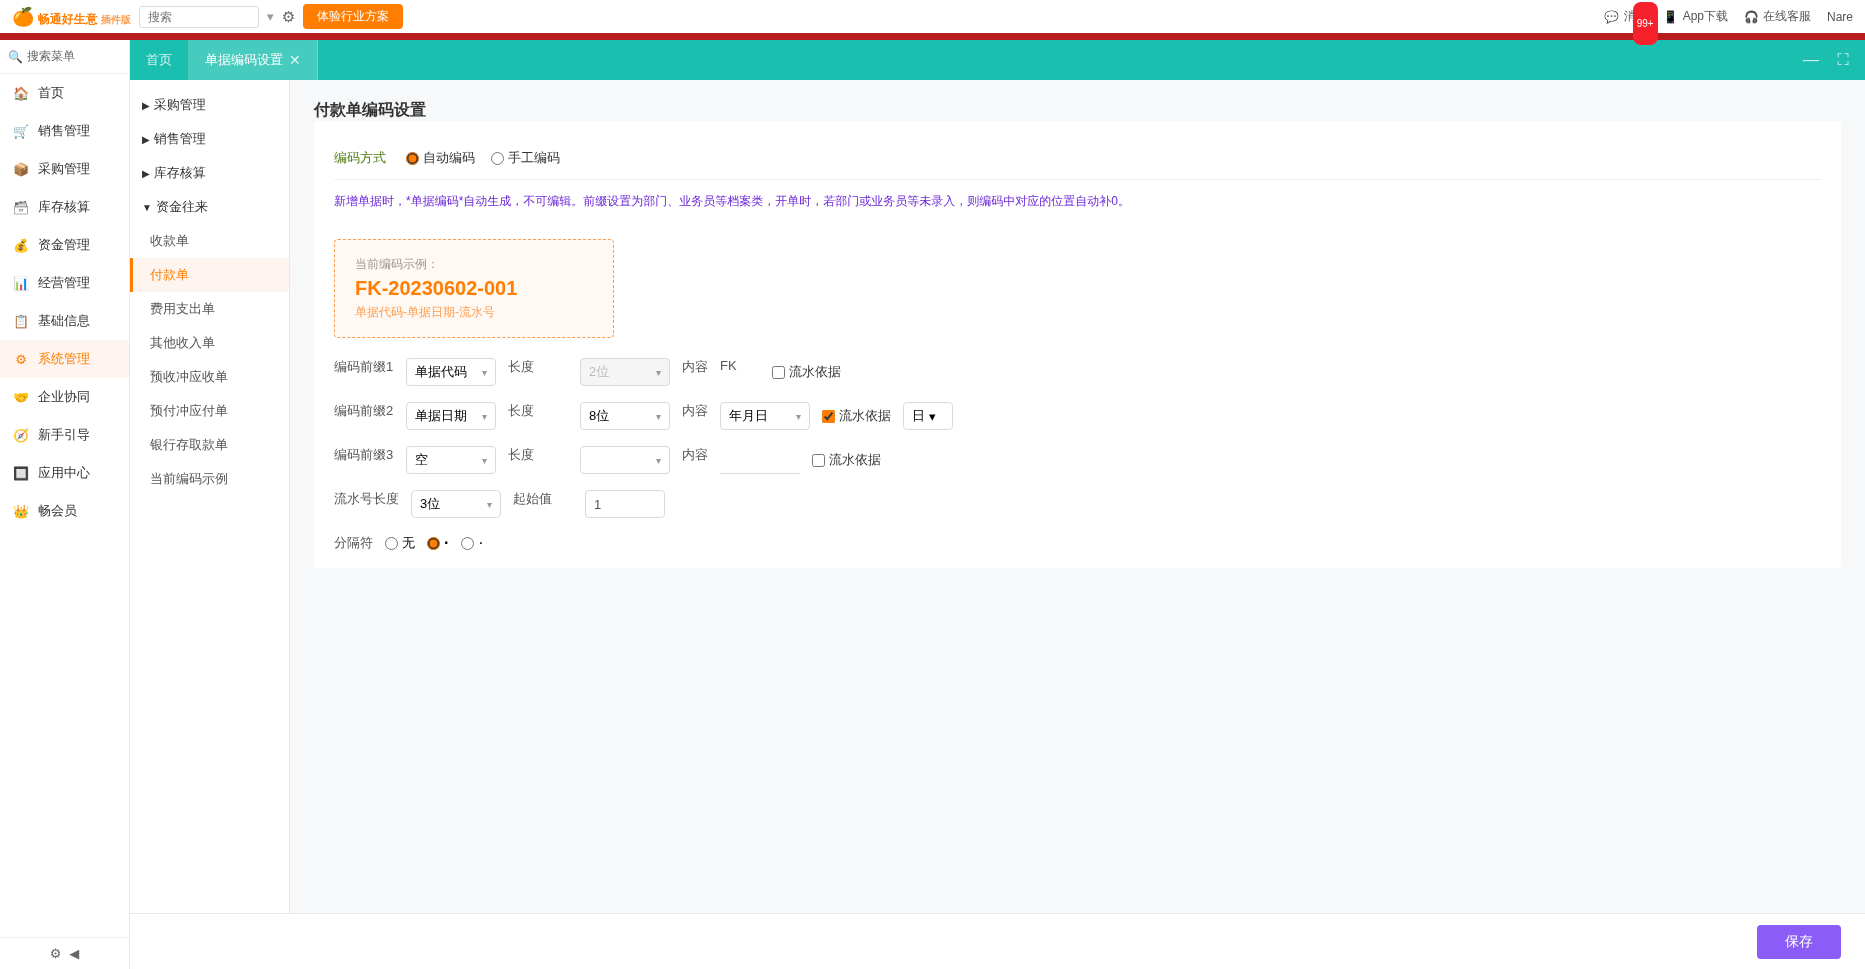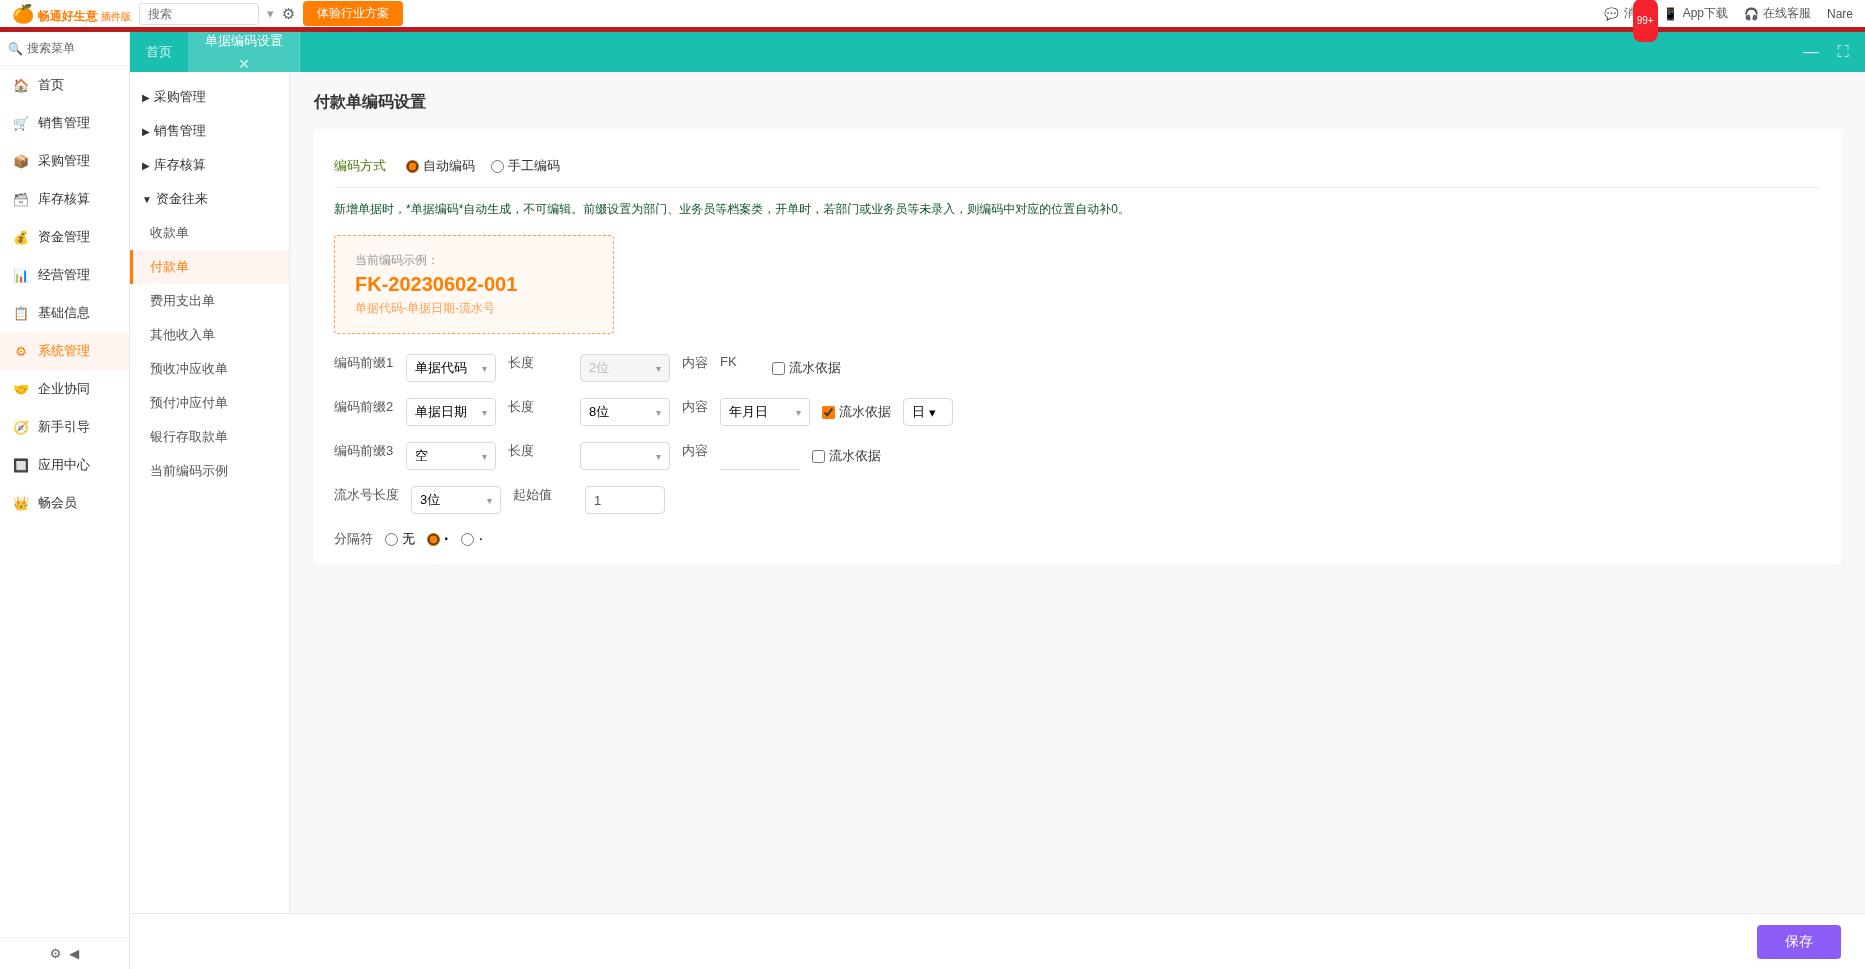--- a/index.html
+++ b/index.html
@@ -1,19 +1,19 @@
 <!DOCTYPE html>
 <html><head>
   <meta charset="utf-8">
   <style>
     * { box-sizing: border-box; margin: 0; padding: 0; }
     body { font-family: 'Microsoft YaHei', 'PingFang SC', sans-serif; font-size: 13px; background: #f5f5f5; display: flex; flex-direction: column; height: 100vh; overflow: hidden; }
 
     
-    .top-bar { height: 32px; background: #fff; border-bottom: 5px solid #b91c1c; display: flex; align-items: center; padding: 0 12px; gap: 0; flex-shrink: 0; }
+    .top-bar { height: 40px; background: #fff; border-bottom: 7px solid #b91c1c; display: flex; align-items: center; padding: 0 12px; gap: 0; flex-shrink: 0; }
     .top-bar-left { display: flex; align-items: center; gap: 8px; flex: 1; }
     .top-bar-logo { color: #ff7d00; font-weight: bold; font-size: 12px; }
     .top-bar-input { border: 1px solid #ddd; border-radius: 3px; padding: 3px 8px; font-size: 12px; color: #999; width: 120px; }
     .top-bar-chevron { color: #999; cursor: pointer; }
     .top-bar-gear { color: #666; cursor: pointer; font-size: 15px; }
     .top-bar-btn { background: #ff7d00; color: #fff; border: none; border-radius: 4px; padding: 4px 14px; font-size: 12px; cursor: pointer; }
     .top-bar-right { display: flex; align-items: center; gap: 16px; }
     .top-bar-badge { position: relative; display: flex; align-items: center; gap: 4px; cursor: pointer; color: #555; font-size: 12px; }
     .badge-num { background: #f5222d; color: #fff; border-radius: 8px; font-size: 10px; padding: 16px 4px; position: absolute; top: -6px; right: -10px; }
     .top-bar-user { color: #555; font-size: 12px; cursor: pointer; }
@@ -26,50 +26,50 @@
     .sidebar-search { padding: 8px; border-bottom: 1px solid #f0f0f0; display: flex; align-items: center; gap: 4px; cursor: pointer; color: #666; font-size: 12px; }
     .sidebar-item { display: flex; align-items: center; gap: 8px; padding: 10px 12px; cursor: pointer; color: #333; font-size: 13px; }
     .sidebar-item.active { background: #fff5f0; color: #ff7d00; font-weight: 500; }
     .sidebar-item-icon { width: 18px; height: 18px; display: flex; align-items: center; justify-content: center; color: #666; flex-shrink: 0; }
     .sidebar-item.active .sidebar-item-icon { color: #ff7d00; }
     .sidebar-bottom { margin-top: auto; border-top: 1px solid #f0f0f0; padding: 8px; display: flex; gap: 8px; justify-content: center; }
 
     
     .tab-bar { height: 40px; background: #1bbfb0; display: flex; align-items: center; padding: 0 0 0 0; flex-shrink: 0; }
     .tab { padding: 0 16px; height: 40px; display: flex; align-items: center; gap: 6px; cursor: pointer; color: rgba(255,255,255,0.8); font-size: 13px; border-right: 1px solid rgba(255,255,255,0.2); }
-    .tab.active { background: rgba(255,255,255,0.2); color: #fff; font-weight: 500; flex-direction: column; }
+    .tab.active { background: rgba(255,255,255,0.2); color: #fff; font-weight: 500; }
     .tab-close { color: rgba(255,255,255,0.8); cursor: pointer; font-size: 14px; }
     .tab-bar-actions { margin-left: auto; display: flex; align-items: center; gap: 4px; padding-right: 8px; }
     .tab-action-btn { color: rgba(255,255,255,0.8); cursor: pointer; font-size: 16px; width: 28px; height: 28px; display: flex; align-items: center; justify-content: center; }
 
     
     .content-area { flex: 1; display: flex; flex-direction: column; overflow: hidden; }
     .content-with-sidebar { display: flex; flex: 1; overflow: hidden; }
 
     
     .second-sidebar { width: 160px; background: #fff; border-right: 1px solid #e8e8e8; overflow-y: auto; flex-shrink: 0; padding: 8px 0; }
     .second-sidebar-group { }
     .second-sidebar-header { padding: 8px 12px; color: #333; font-size: 13px; display: flex; align-items: center; gap: 4px; cursor: pointer; }
     .second-sidebar-header .arrow { font-size: 10px; }
     .second-sidebar-item { padding: 8px 20px; color: #555; font-size: 13px; cursor: pointer; }
     .second-sidebar-item.active { color: #ff7d00; background: #fff5f0; font-weight: 500; border-left: 3px solid #ff7d00; padding-left: 17px; }
 
     
     .main-content { flex: 1; padding: 20px 24px; overflow-y: auto; background: #f7f8fa; }
-    .page-title { font-size: 16px; font-weight: 600; color: #333; margin-bottom: 16px; }
+    .page-title { font-size: 16px; font-weight: 600; color: #333; margin-bottom: 0; }
 
     
     .section-card { background: #fff; border-radius: 4px; padding: 16px 20px; margin-bottom: 16px; }
     .coding-method { display: flex; align-items: center; gap: 20px; padding: 12px 0; border-bottom: 1px solid #f0f0f0; margin-bottom: 12px; }
     .coding-method-label { color: #4d7c0f; font-size: 13px; }
     .radio-group { display: flex; align-items: center; gap: 16px; }
     .radio-item { display: flex; align-items: center; gap: 4px; cursor: pointer; font-size: 13px; color: #333; }
     .radio-item input[type="radio"] { accent-color: #ff7d00; }
 
-    .info-text { font-size: 12px; color: #14532d; margin-bottom: 16px; line-height: 1.6; }
+    .info-text { font-size: 12px; color: #6d28d9; margin-bottom: 28px; line-height: 1.6; }
 
     
     .preview-box { border: 1px dashed #ff9d4d; background: #fff8f3; border-radius: 4px; padding: 16px 20px; display: inline-block; margin-bottom: 20px; min-width: 280px; }
     .preview-label { font-size: 12px; color: #999; margin-bottom: 4px; }
     .preview-code { font-size: 20px; font-weight: 600; color: #ff7d00; }
     .preview-desc { font-size: 12px; color: #ff9d4d; margin-top: 4px; }
 
     
     .checkbox-row { display: flex; align-items: center; gap: 6px; margin-bottom: 20px; font-size: 13px; color: #333; }
     .checkbox-row input[type="checkbox"] { accent-color: #ff7d00; }

